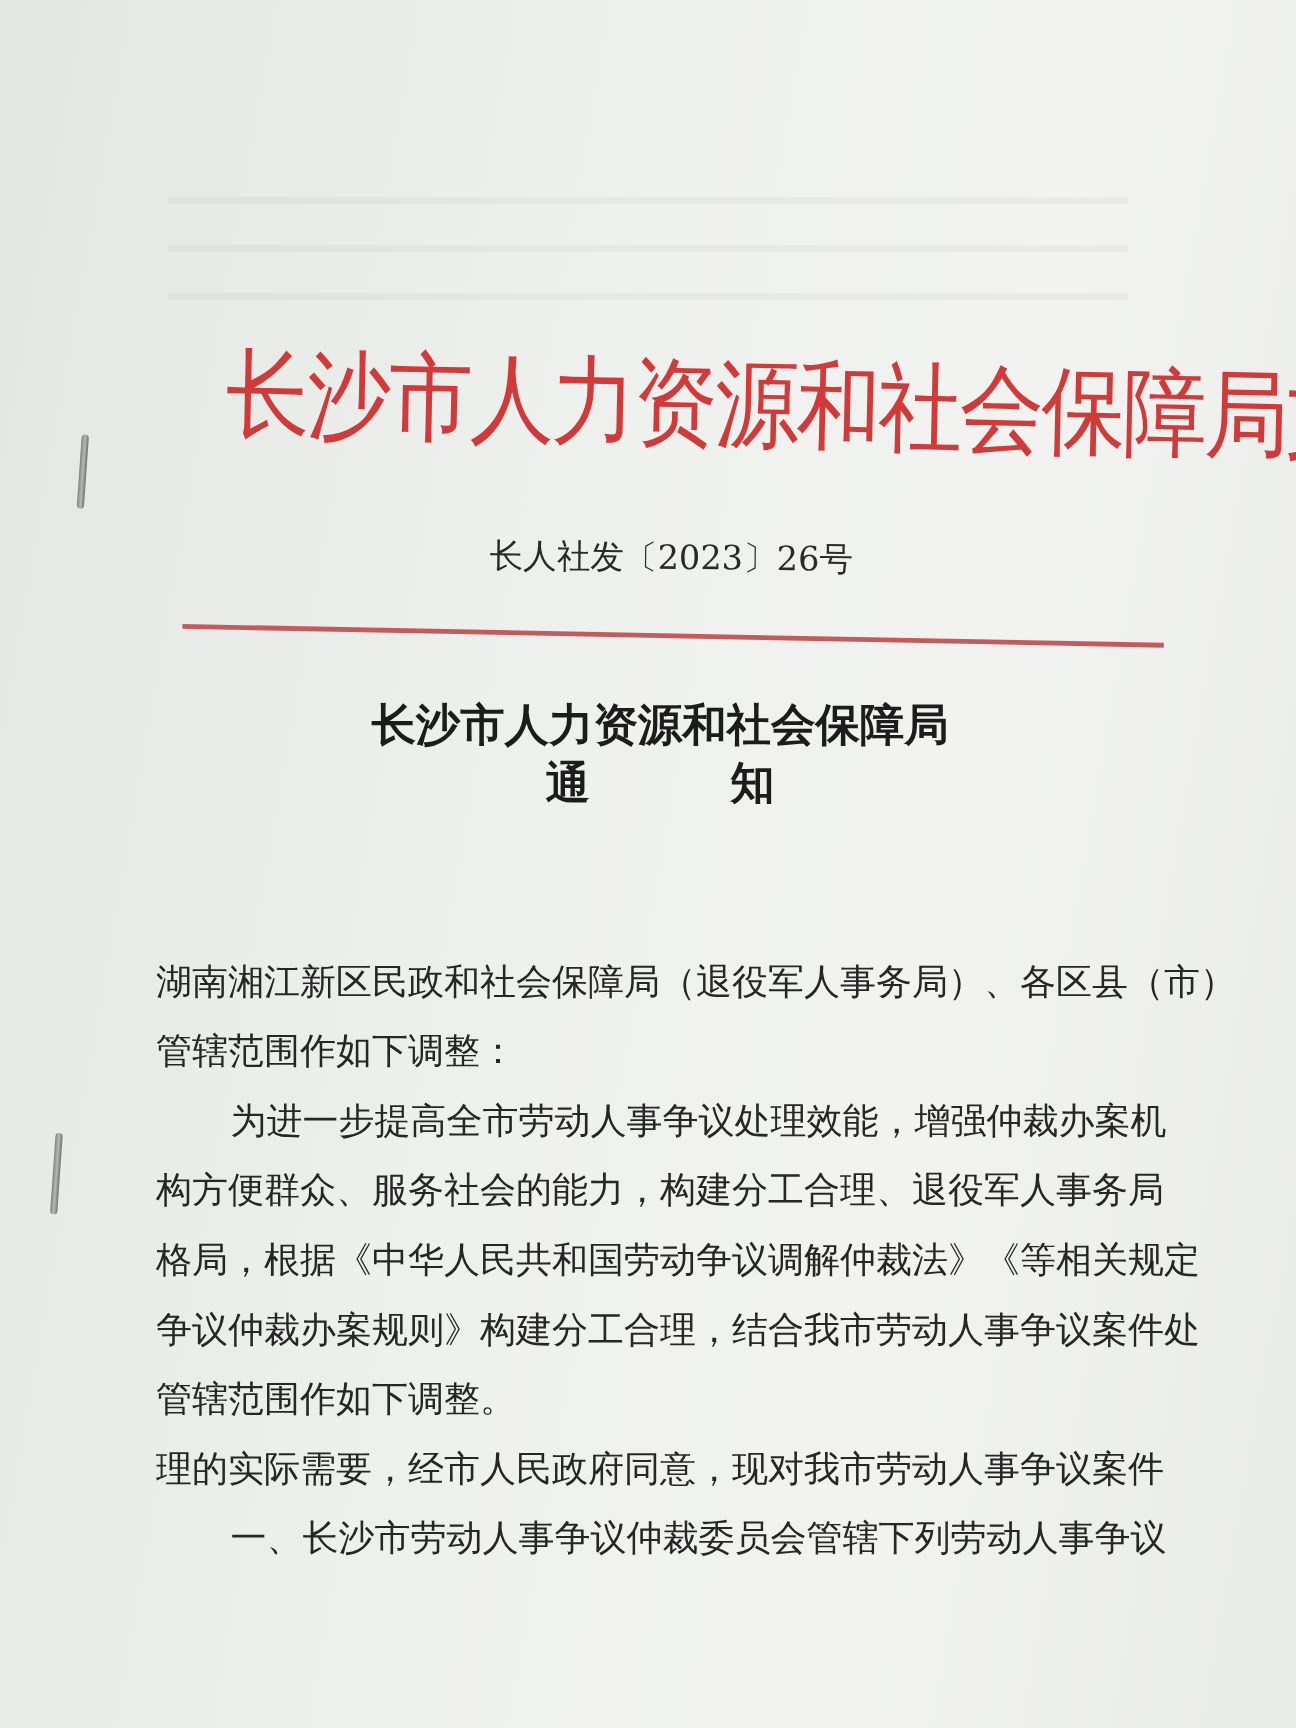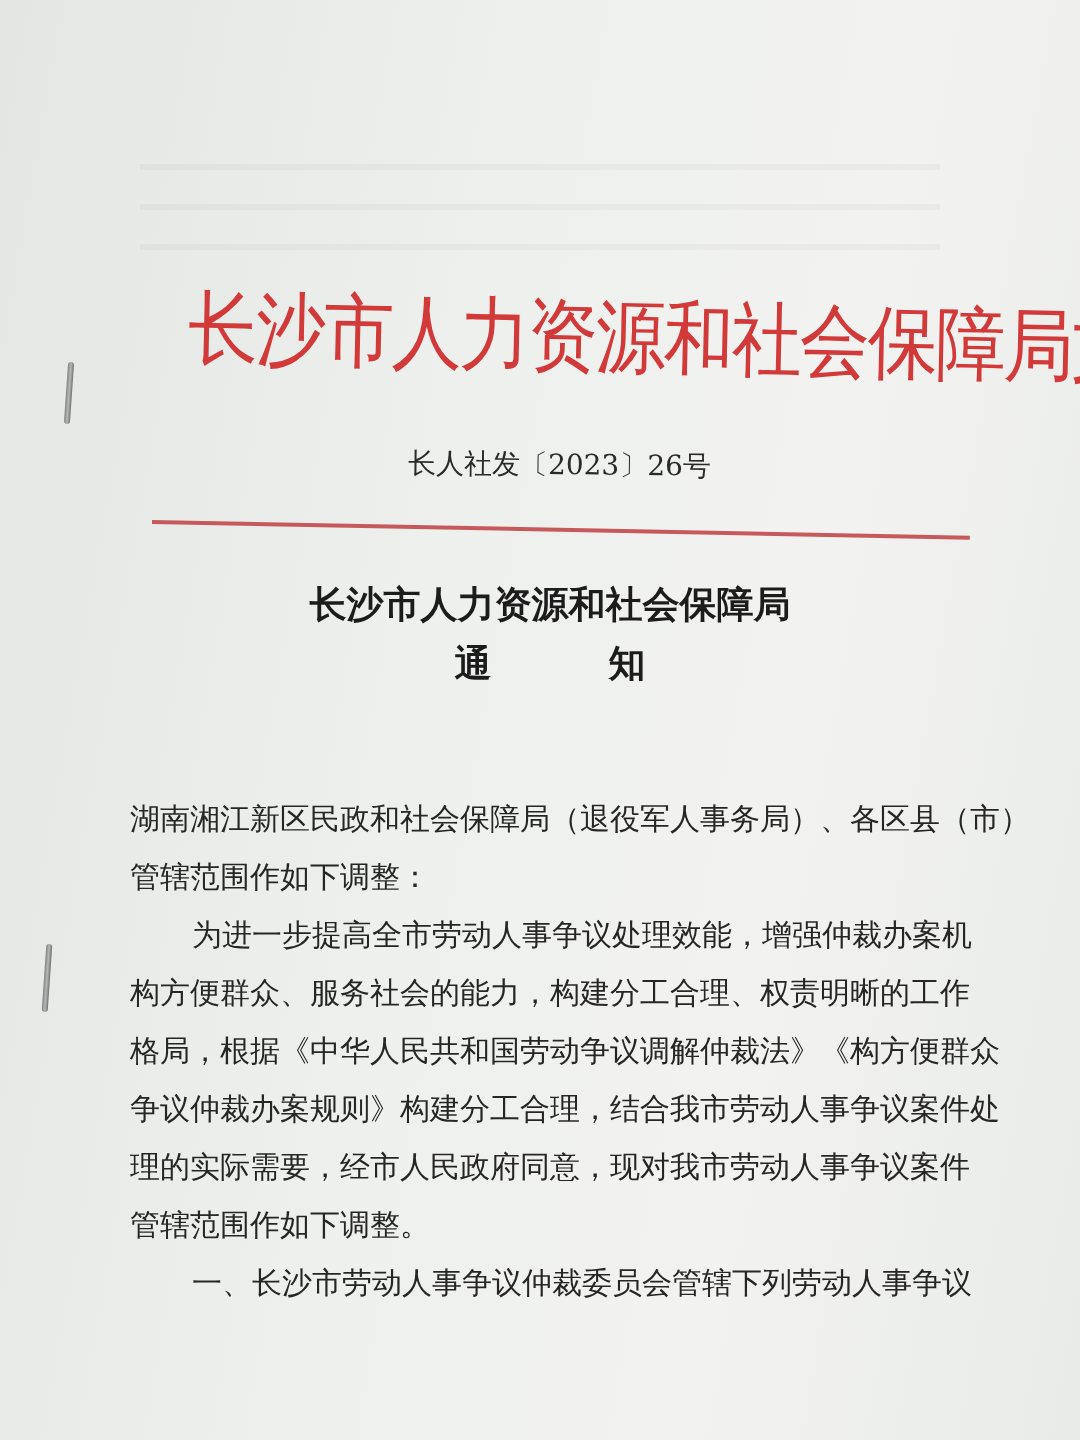--- a/index.html
+++ b/index.html
@@ -34,21 +34,21 @@
     white-space: nowrap; transform: rotate(0.6deg);
   }
   .redline {
     position: absolute; left: 152px; top: 520px; width: 818px; height: 4px;
     background: #c65a5a; transform: rotate(1.1deg); transform-origin: left center;
   }
   .title {
     position: absolute; left: 130px; top: 580px; width: 840px;
     text-align: center; font-weight: bold; font-size: 37px; line-height: 48px; color: #1c1c1c;
   }
-  .title .t3 { letter-spacing: 40px; padding-left: 40px; margin-top: 11px; }
+  .title .t3 { letter-spacing: 40px; padding-left: 40px; }
   .body {
     position: absolute; left: 130px; top: 790px; width: 850px;
     font-size: 30px; line-height: 58px; color: #262626;
     font-family: "DejaVu Serif", serif;
   }
   .line { white-space: nowrap; height: 58px; }
   .indent { padding-left: 62px; font-family: Liberation Serif, serif; }
 </style>
 </head>
 <body>
@@ -64,20 +64,20 @@
 
   <div class="title">
     <div>长沙市人力资源和社会保障局</div>
     <div class="t3">通　知</div>
   </div>
 
   <div class="body">
     <div class="line">湖南湘江新区民政和社会保障局（退役军人事务局）、各区县（市）</div>
     <div class="line">管辖范围作如下调整：</div>
     <div class="line indent">为进一步提高全市劳动人事争议处理效能，增强仲裁办案机</div>
-    <div class="line">构方便群众、服务社会的能力，构建分工合理、权责明晰的工作</div>
-    <div class="line">格局，根据《中华人民共和国劳动争议调解仲裁法》《构方便群众</div>
+    <div class="line">构方便群众、服务社会的能力，构建分工合理、退役军人事务局</div>
+    <div class="line">格局，根据《中华人民共和国劳动争议调解仲裁法》《等相关规定</div>
     <div class="line">争议仲裁办案规则》构建分工合理，结合我市劳动人事争议案件处</div>
+    <div class="line">管辖范围作如下调整。</div>
     <div class="line">理的实际需要，经市人民政府同意，现对我市劳动人事争议案件</div>
-    <div class="line">管辖范围作如下调整。</div>
     <div class="line indent">一、长沙市劳动人事争议仲裁委员会管辖下列劳动人事争议</div>
   </div>
 </div>
 
 </body></html>

